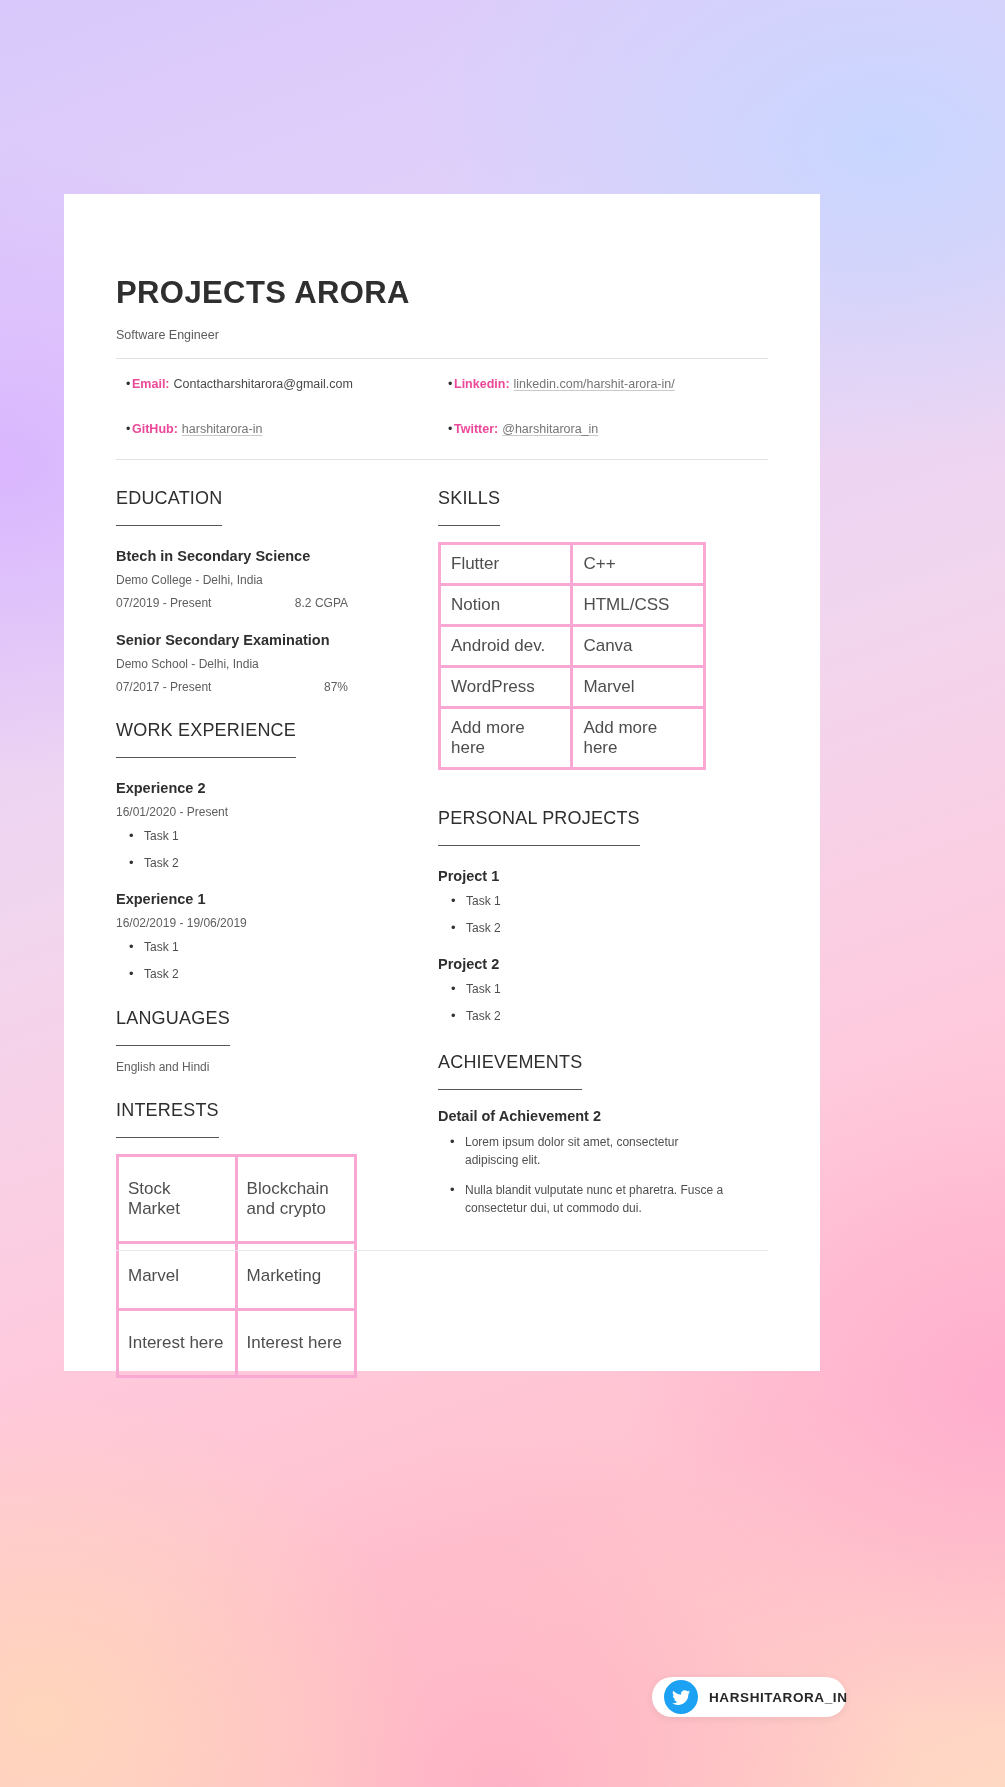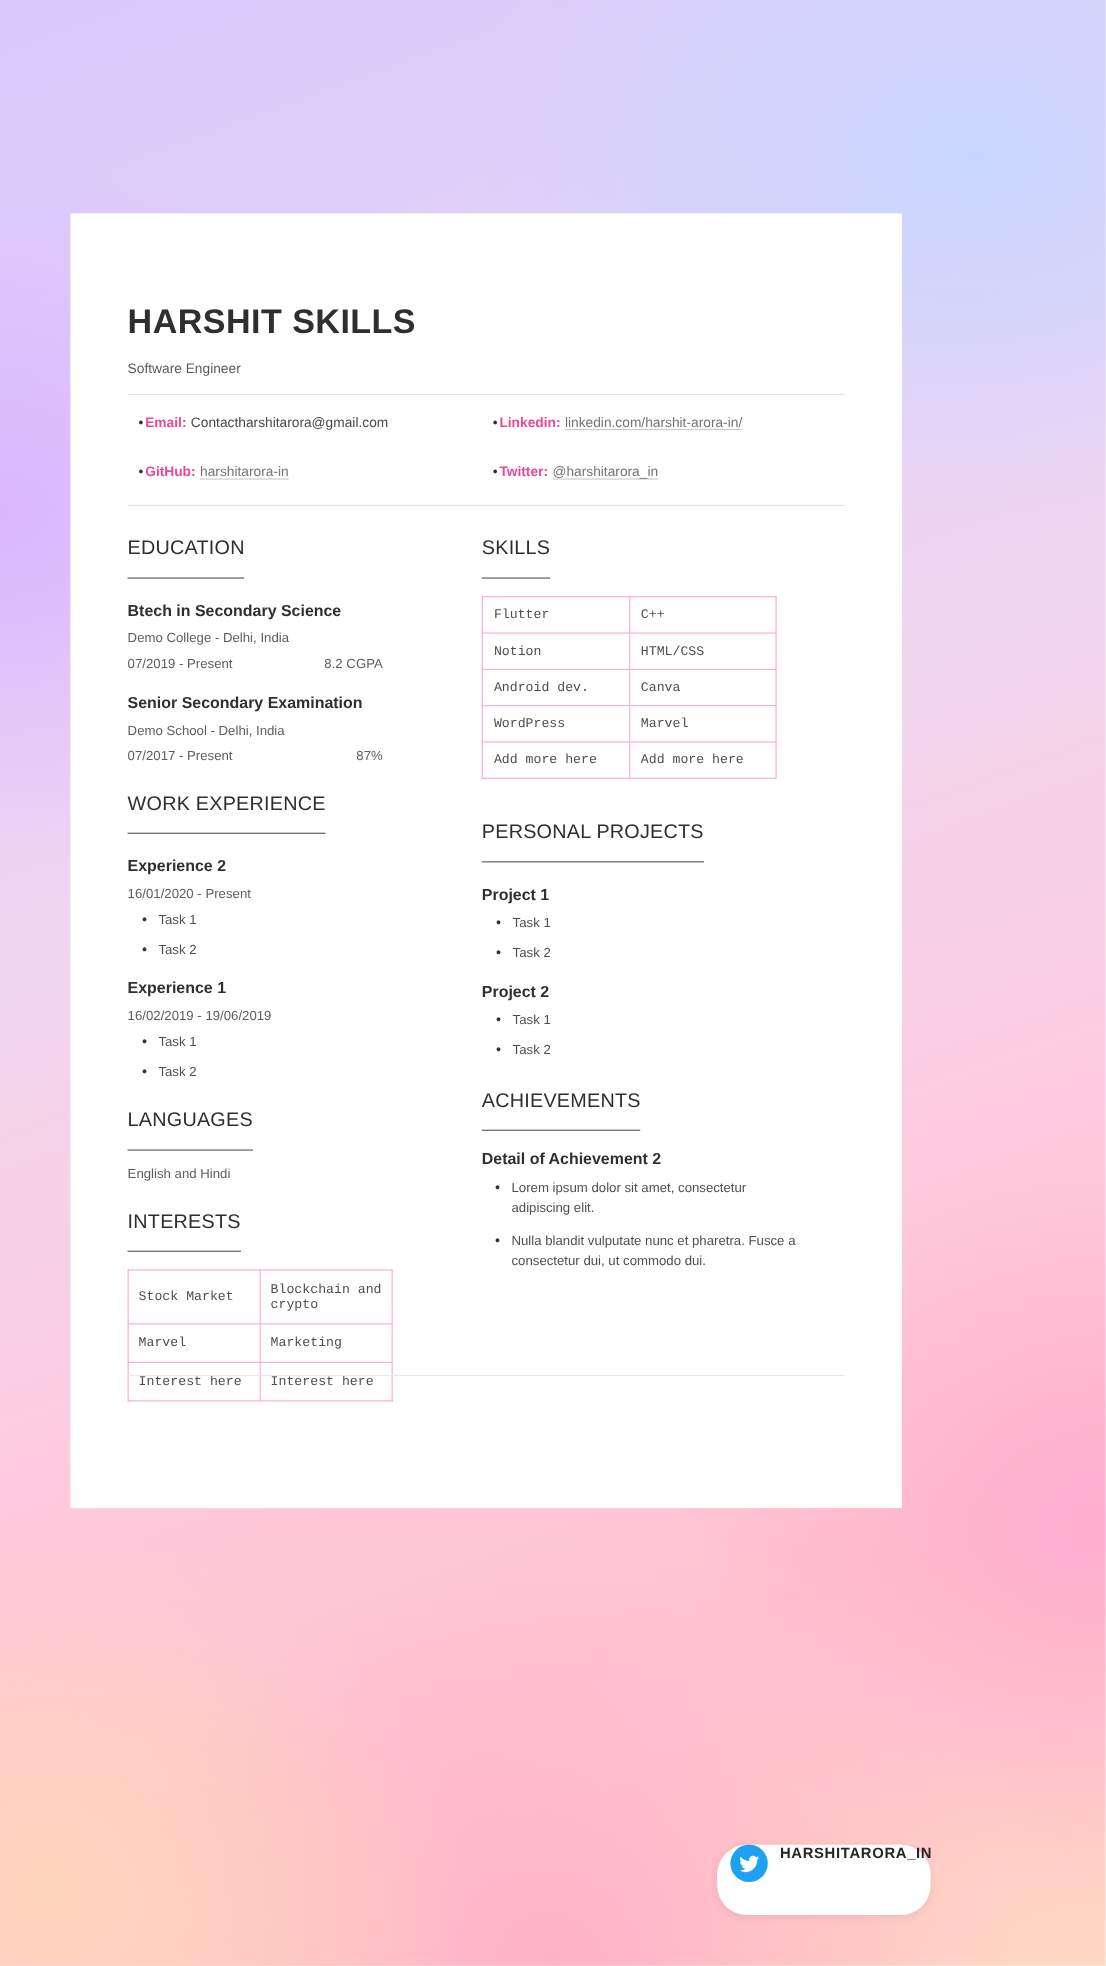--- a/index.html
+++ b/index.html
@@ -182,53 +182,53 @@
     color: #333;
     font-size: 13px;
   }
 
   
   table.grid {
     border-collapse: collapse;
     margin-top: 16px;
   }
   table.grid td {
-    border: 1px solid #f9a8d4;
-    font-size: 12px;
+    border: 3px solid #f9a8d4;
+    font-size: 17px;
     color: #4e4e4e;
     padding: 9px 10px;
     height: 30px;
-    font-family: Liberation Mono, monospace;
   }
   table.skills { width: 268px; }
   table.skills td { width: 134px; }
   table.interests { width: 241px; }
-  table.interests td { width: 120px; padding: 10px 9px; height: 30px; }
+  table.interests td { width: 120px; padding: 22px 9px; height: 30px; }
 
   .lang-text { font-size: 12px; color: #5e5e5e; margin-top: 14px; }
 
   .sheet-bottom-hr {
     position: absolute;
     left: 52px;
     bottom: 120px;
     width: 652px;
     border: 0;
     border-top: 1px solid #e8e8e8;
   }
 
   
   .badge {
     position: absolute;
     left: 652px;
     top: 1677px;
     width: 194px;
-    height: 64px;
+    height: 40px;
     background: #ffffff;
     border-radius: 27px;
     display: flex;
+    align-items: center;
     padding-left: 12px;
     box-shadow: 0 2px 8px rgba(0,0,0,0.07);
   }
   .badge .tw-circle {
     width: 34px;
     height: 34px;
     border-radius: 50%;
     background: #1da1f2;
     display: flex;
     align-items: center;
@@ -243,21 +243,21 @@
     color: #262626;
   }
 </style>
 </head>
 <body>
 
 <div class="sheet">
   <div class="sheet-inner">
 
     <div>
-      <div class="name">HARSHIT SKILLS</div>
+      <div class="name">PROJECTS ARORA</div>
       <div class="subtitle">Software Engineer</div>
     </div>
     <hr class="hr">
 
     <div class="contacts">
       <div class="contact-item">
         <span class="dot">•</span>
         <span>
           <span class="ckey">Email:</span><span class="cval">Contactharshitarora@gmail.com</span>
         </span>

